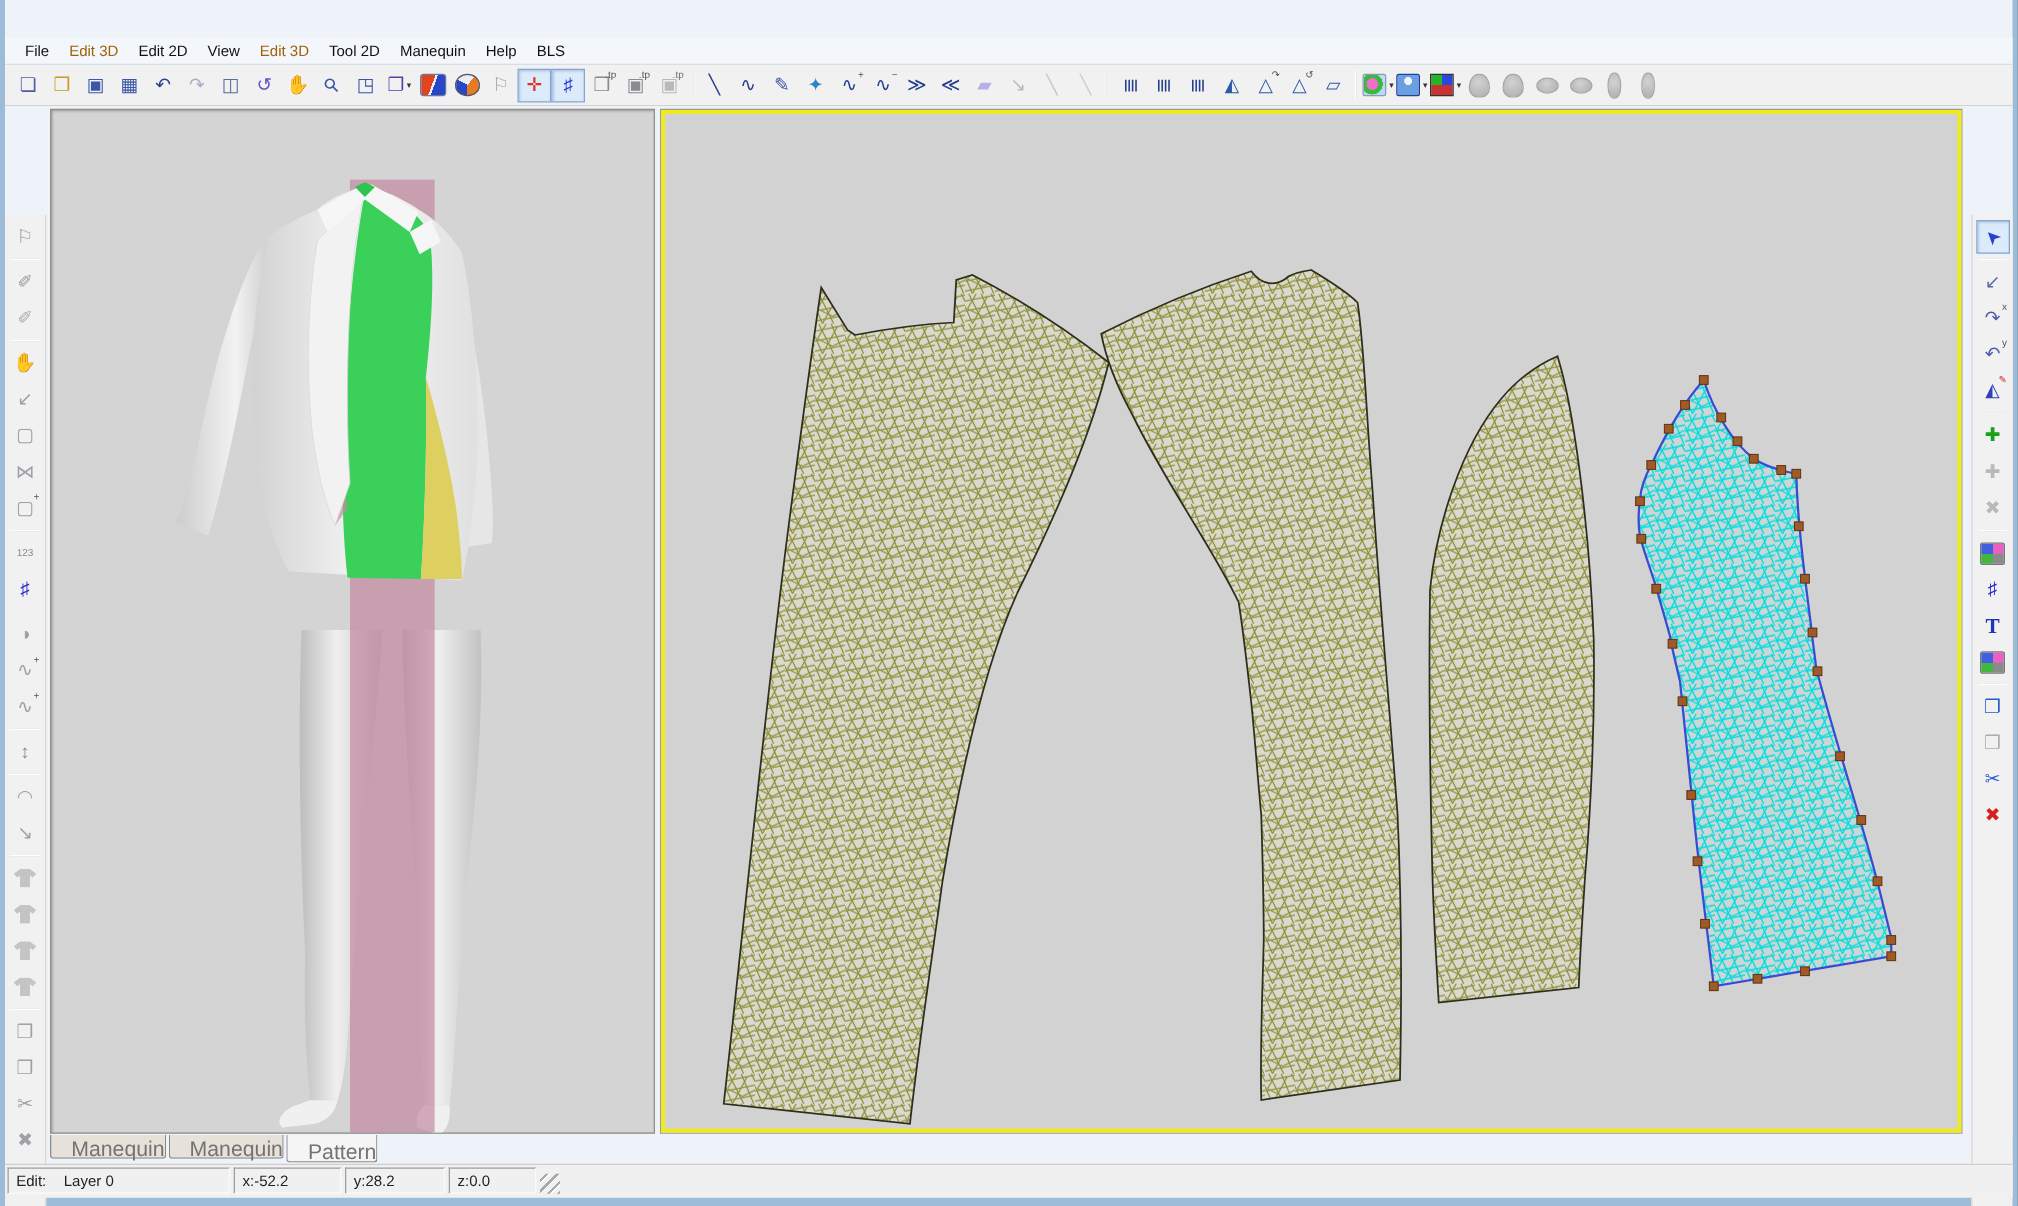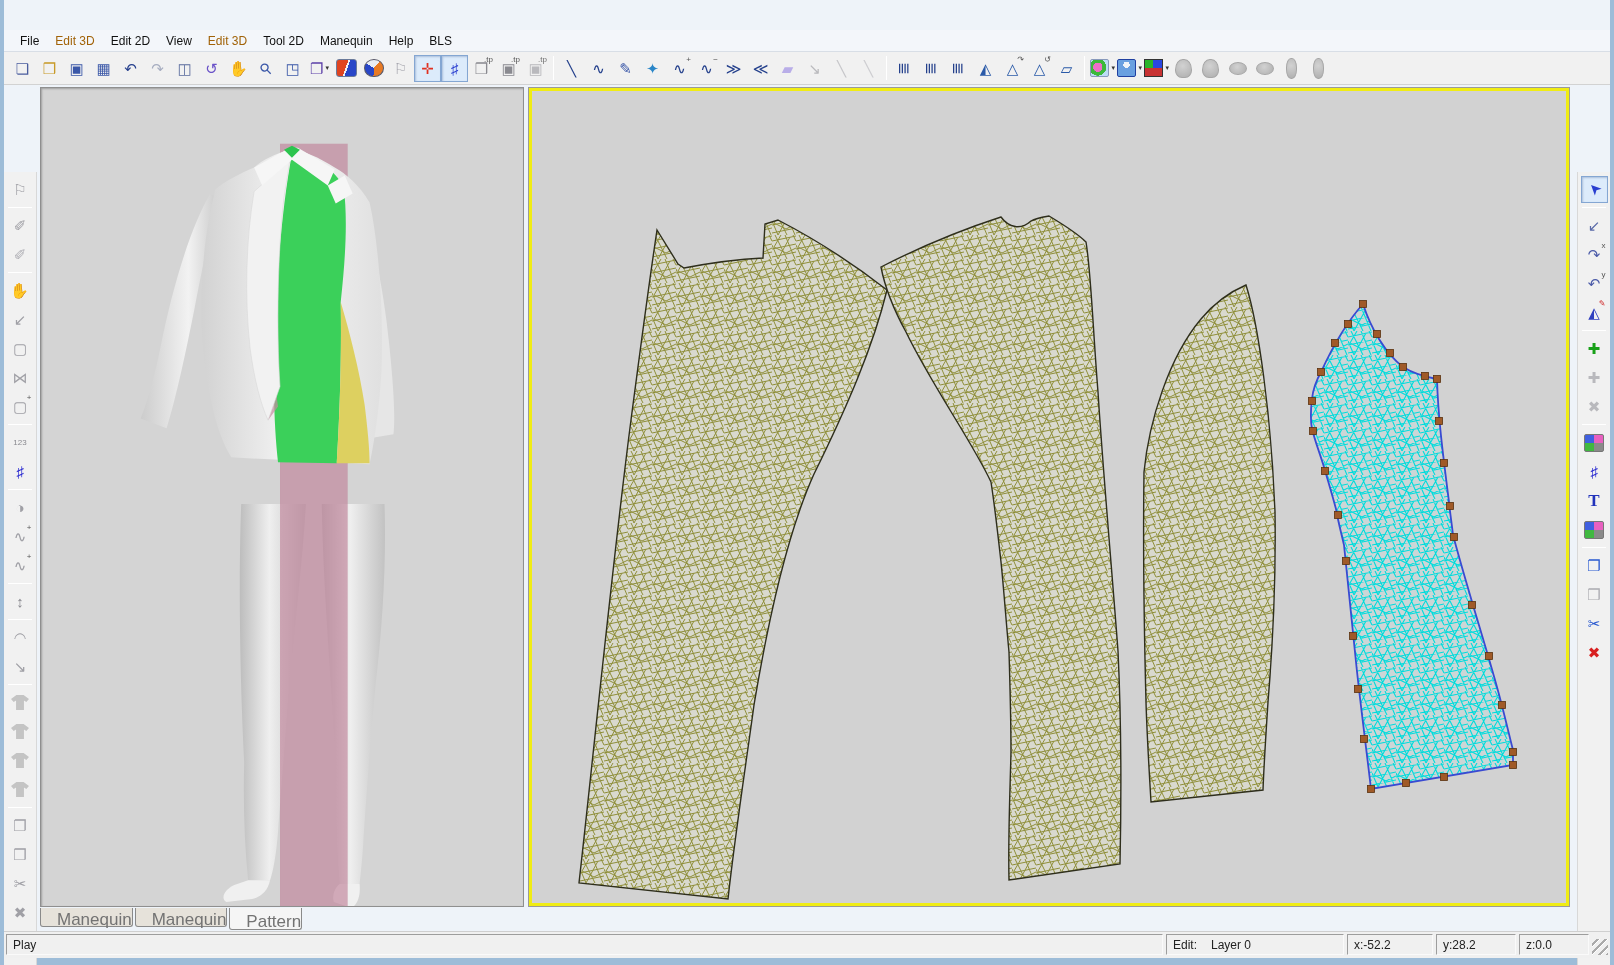--- a/index.html
+++ b/index.html
@@ -505,23 +505,20 @@
         </div>
     </div>
 
     <div class="tabsrow">
         <div class="tab">Manequin</div>
         <div class="tab">Manequin</div>
         <div class="tab active">Pattern</div>
       </div>
 
     <div class="statusbar">
-      <div class="spane play">
-          <span>Play</span>
-        </div>
       <div class="spane layer">
         <span class="layer-label">Edit:</span>
         <span>Layer 0</span>
       </div>
       <div class="spane cx">
           <span>x:-52.2</span>
         </div>
       <div class="spane cy">
           <span>y:28.2</span>
         </div>

